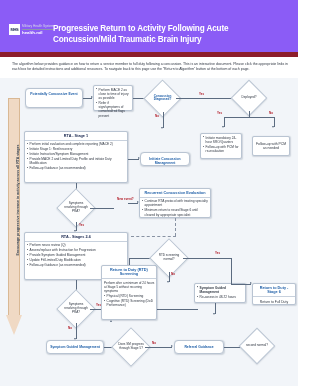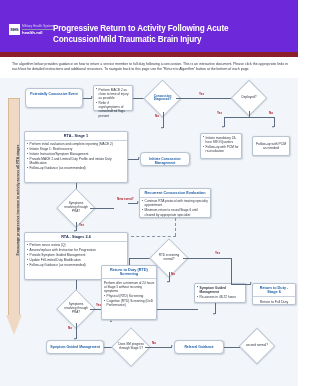--- a/index.html
+++ b/index.html
@@ -6,21 +6,21 @@
   html,body { width:298px; height:386px; }
   body {
     font-family: "Liberation Sans", sans-serif;
     background:#ffffff;
     overflow:hidden;
     position:relative;
   }
   
   .header {
     position:absolute; left:0; top:0; width:298px; height:52px;
-    background:#6d28d9;
+    background:#8b5cf6;
   }
   .logo-wrap {
     position:absolute; left:9px; top:24px;
     display:flex; align-items:center; gap:2px;
   }
   .logo-mark {
     width:11px; height:11px; background:#ffffff; color:#16244c;
     font-size:4px; line-height:11px; text-align:center; font-weight:bold;
     letter-spacing:-0.3px;
   }

